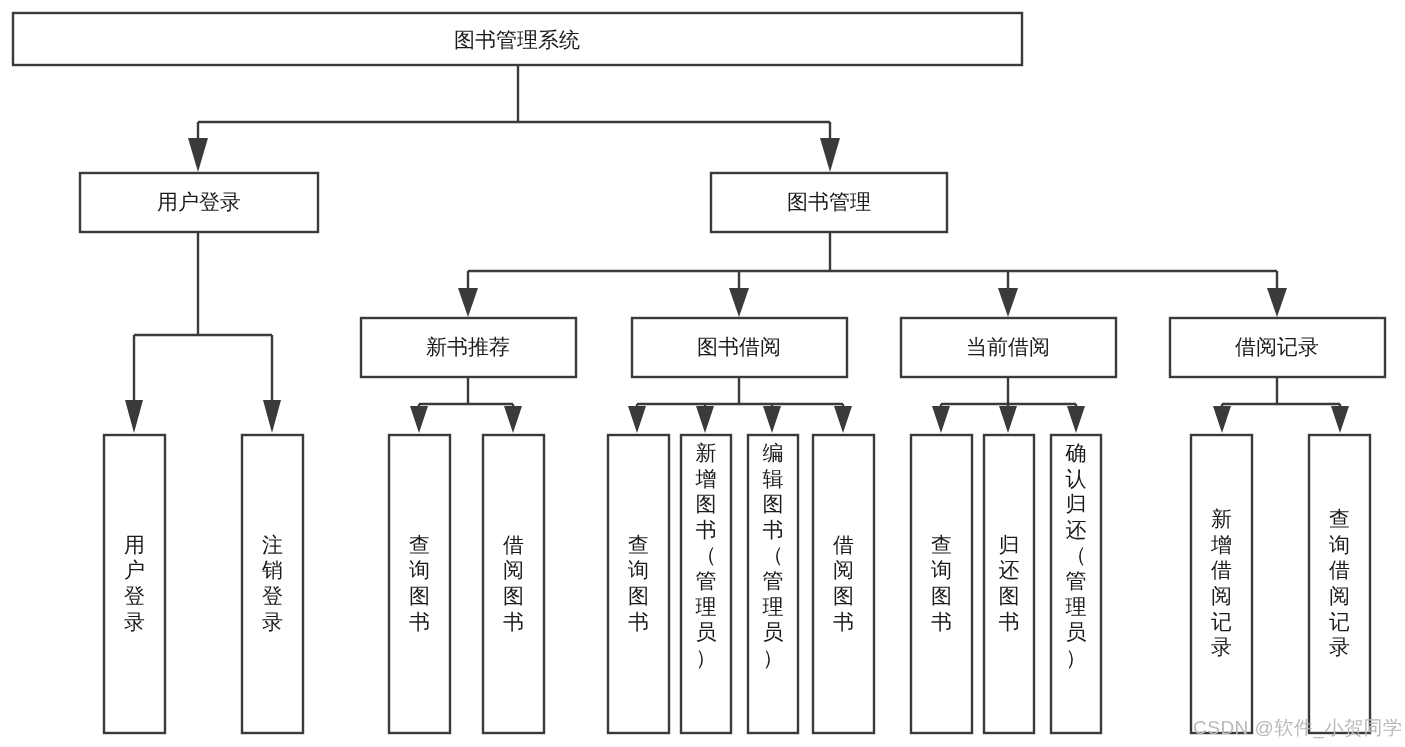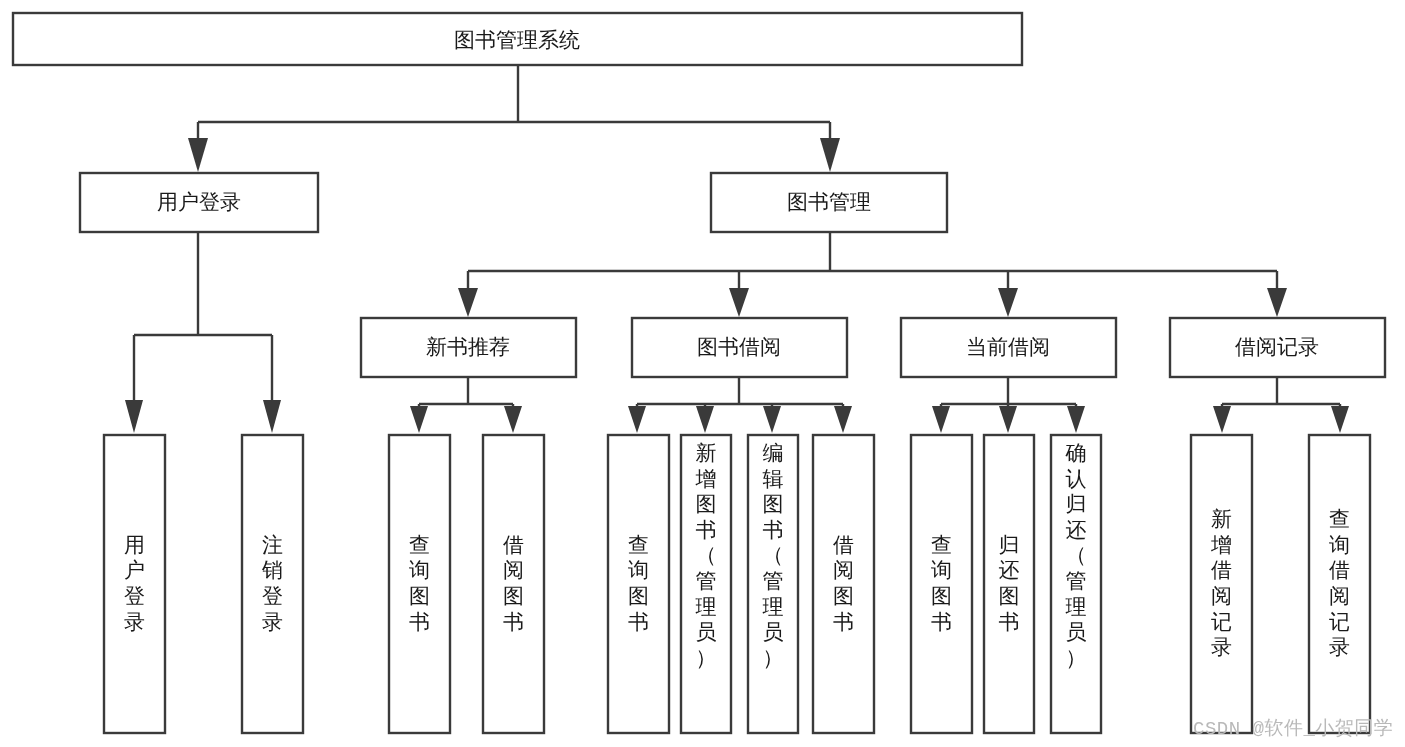--- a/index.html
+++ b/index.html
@@ -59,21 +59,21 @@
     font-family: "DejaVu Sans", "Liberation Sans", sans-serif;
     font-size: 21px;
     line-height: 1.22;
     color: #1a1a1a;
     text-align: center;
     white-space: pre;
     pointer-events: none;
   }
   .watermark {
     position: absolute;
-    font-family: Liberation Mono, monospace;
+    font-family: Liberation Sans, sans-serif;
     font-size: 19px;
     color: #b9b9b9;
     white-space: nowrap;
     letter-spacing: 0.5px;
   }
 </style>
 </head>
 <body>
 
 <div id="diagram-root">

